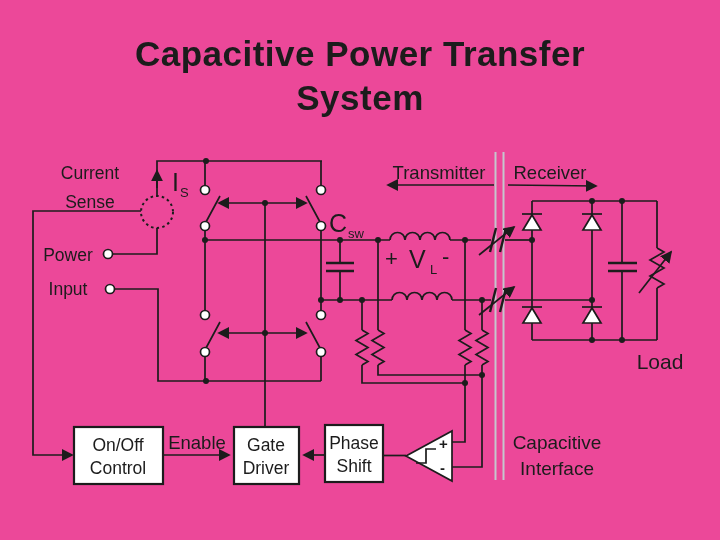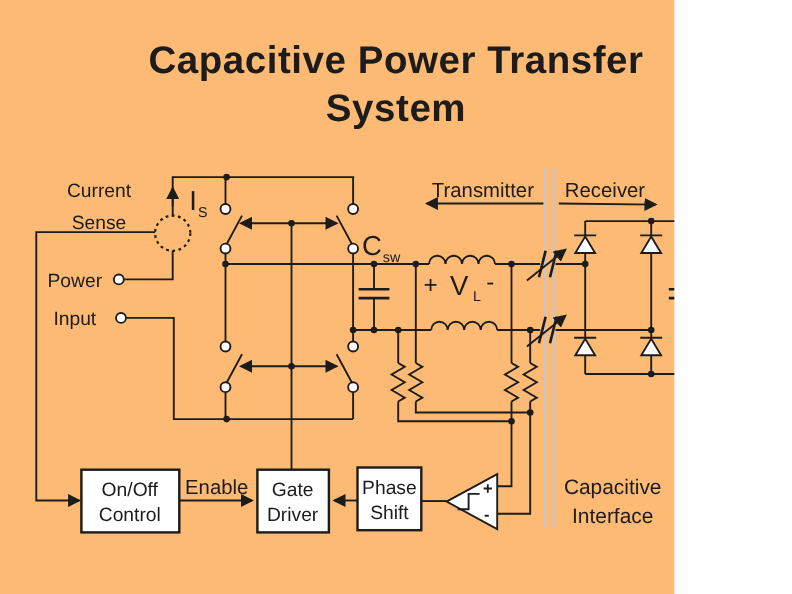--- a/index.html
+++ b/index.html
@@ -1,16 +1,16 @@
 <!DOCTYPE html>
 <html><head>
 <meta charset="utf-8">
 <style>
   html,body{margin:0;padding:0;background:#ffffff;}
-  .stage{width:613px;height:540px;position:relative;background:#fdba74;overflow:hidden;}
+  .stage{width:720px;height:540px;position:relative;background:#ec4899;overflow:hidden;}
   svg text{font-family:"Liberation Sans", sans-serif;fill:#1c1c1c;}
   .wire{stroke:#1c1c1c;stroke-width:1.7;fill:none;}
   .box{stroke:#1c1c1c;stroke-width:2.2;fill:#ffffff;}
   .plate{stroke:#1c1c1c;stroke-width:2.4;fill:none;}
   .dot{fill:#1c1c1c;stroke:none;}
   .term{fill:#ffffff;stroke:#1c1c1c;stroke-width:1.7;}
   .diode{fill:#ffffff;stroke:#1c1c1c;stroke-width:1.7;}
   .mid{text-anchor:middle;}
   .title{font-size:35px;font-weight:bold;letter-spacing:0.5px;}
   .t17{font-size:17.5px;}

